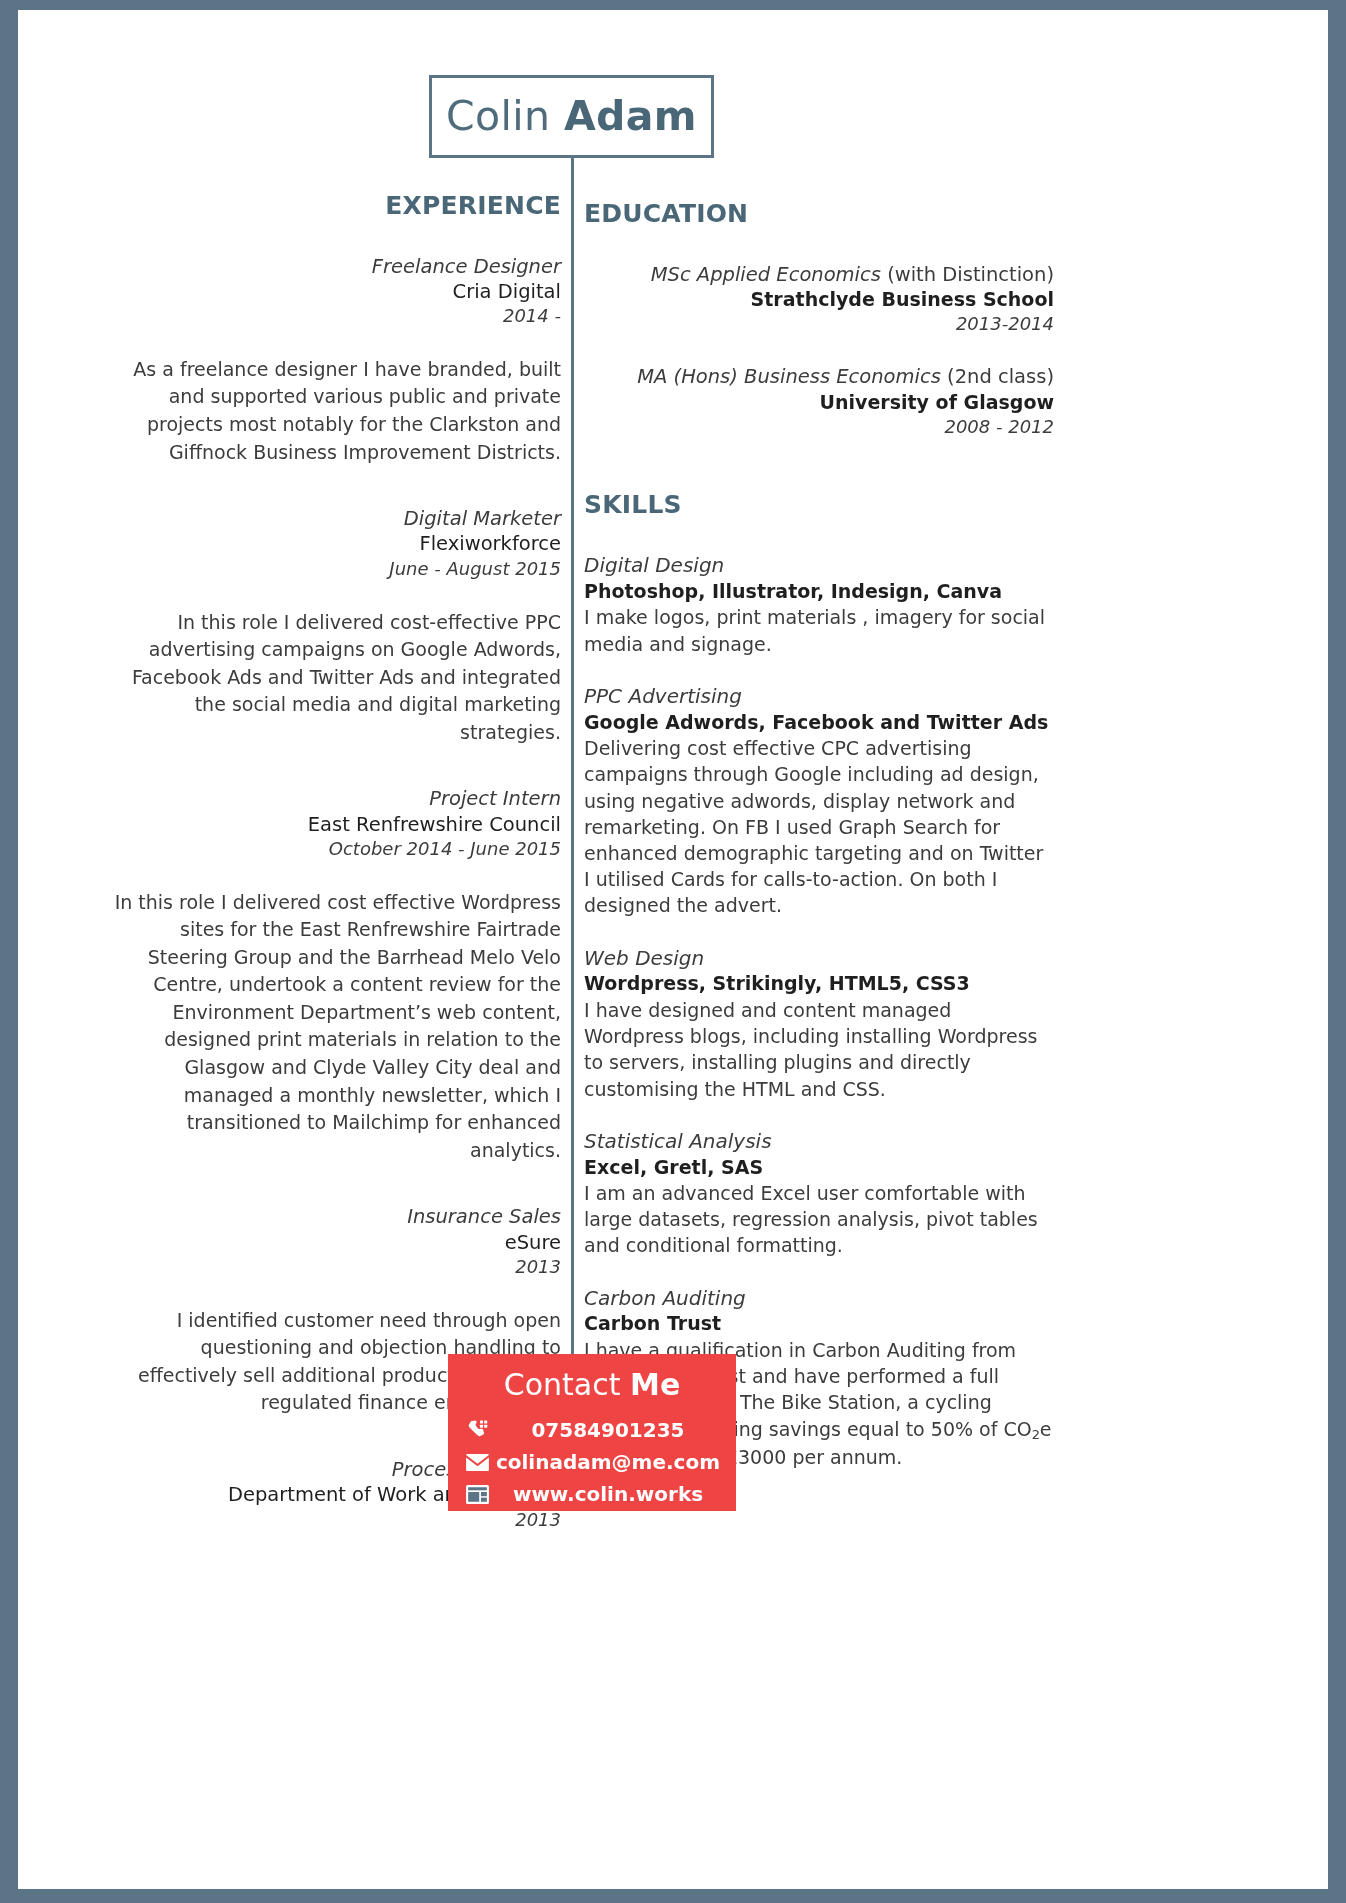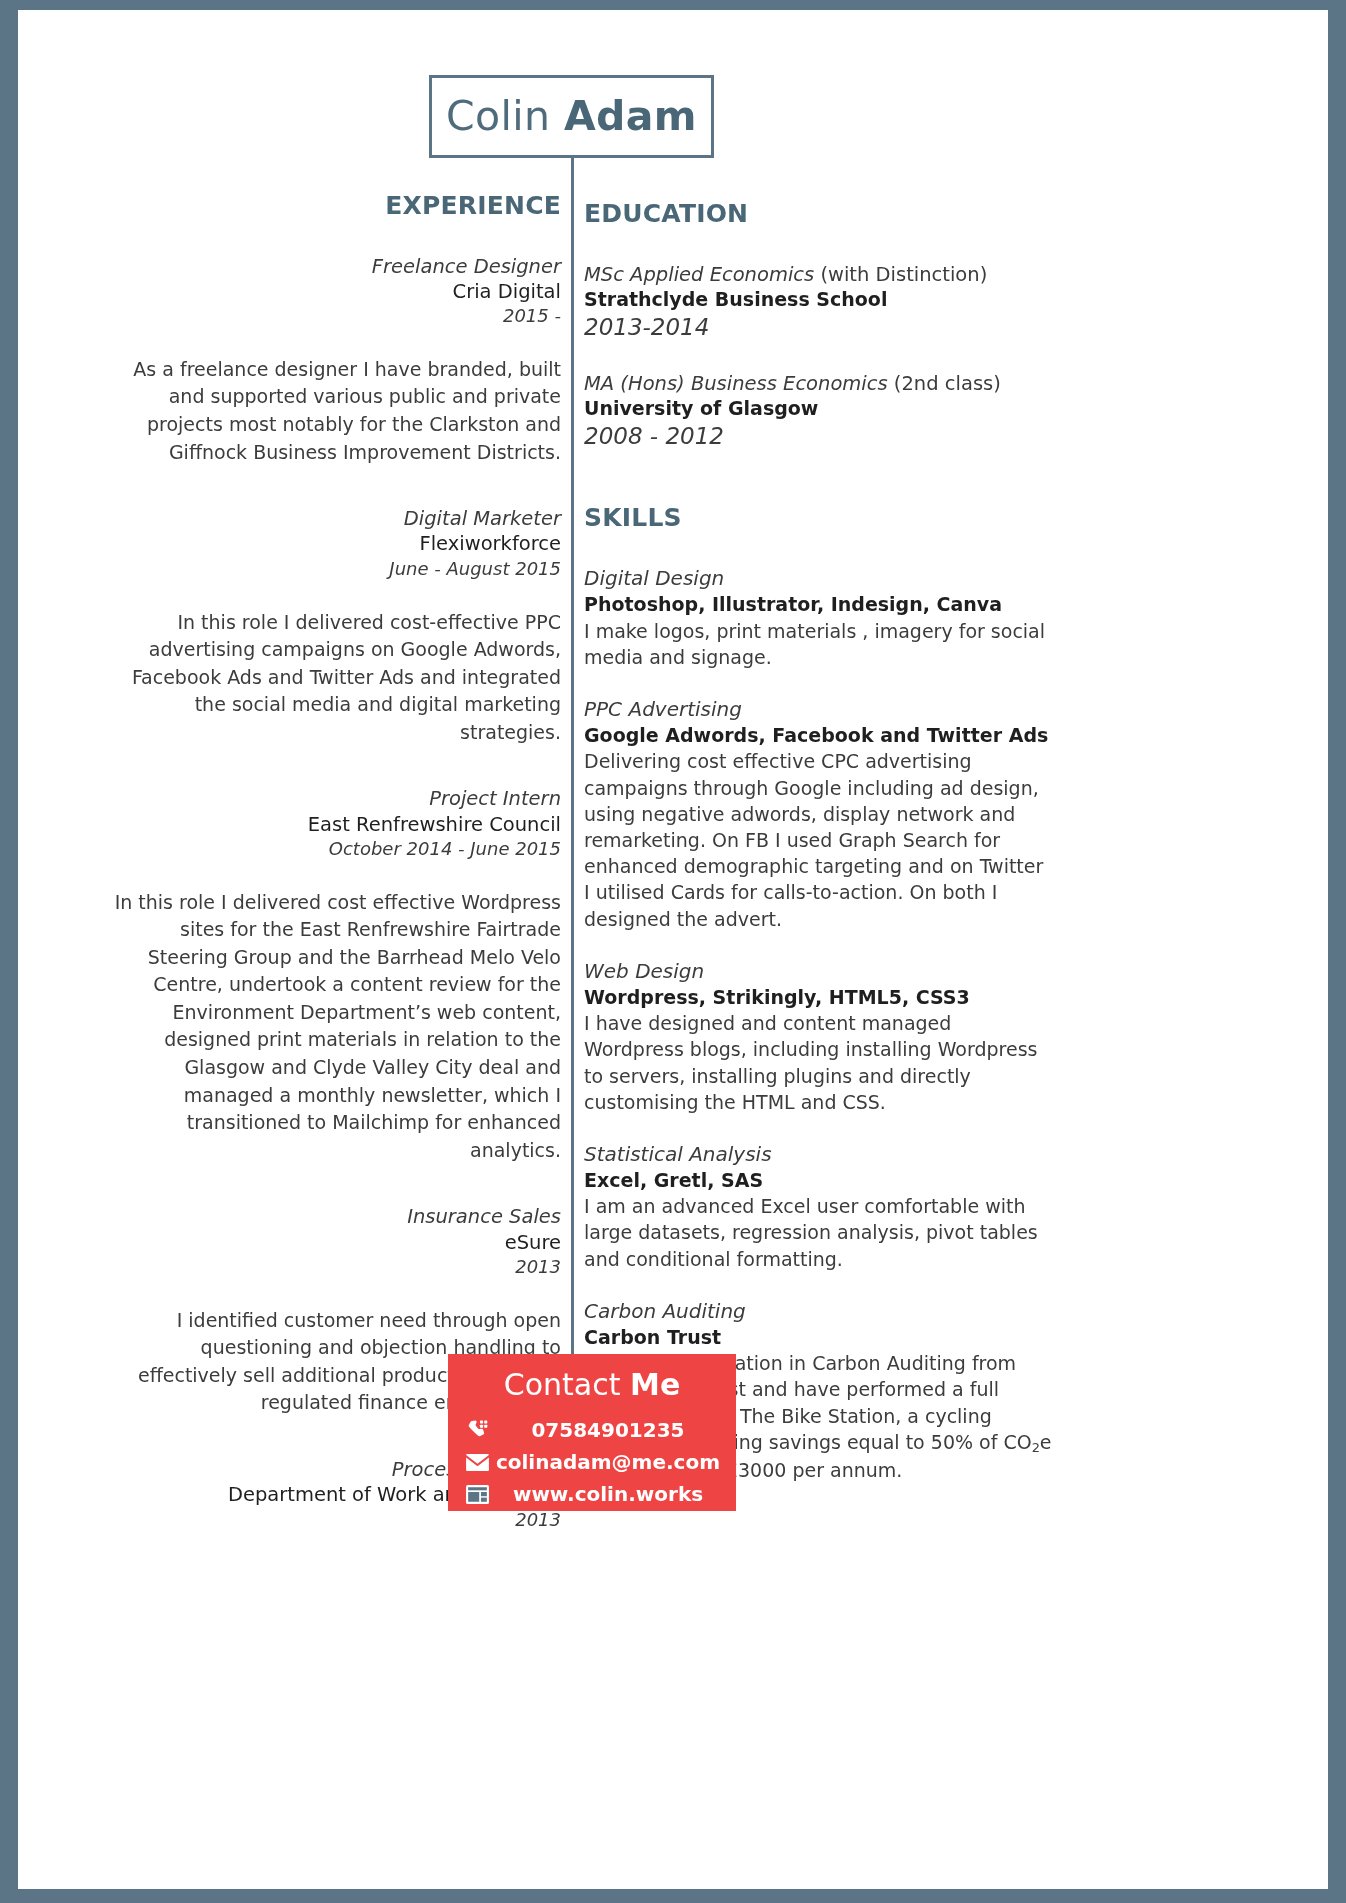--- a/index.html
+++ b/index.html
@@ -118,38 +118,38 @@
   }
   .job-desc {
     font-size: 19px;
     color: #3c3c3c;
     line-height: 1.45;
     margin-top: 26px;
     margin-bottom: 40px;
   }
 
   
-  .edu { margin-bottom: 28px; }
+  .edu { margin-bottom: 28px; text-align: right; }
   .edu-degree {
     font-size: 19.5px;
     font-style: italic;
     color: #3c3c3c;
     line-height: 1.32;
   }
   .edu-degree .qual {
     font-style: normal;
   }
   .edu-school {
     font-size: 19px;
     font-weight: 700;
     color: #1f1f1f;
     line-height: 1.32;
   }
   .edu-date {
-    font-size: 23px;
+    font-size: 18px;
     font-style: italic;
     color: #3c3c3c;
     line-height: 1.32;
   }
 
   
   .skill { margin-bottom: 26px; }
   .skill-name {
     font-size: 20px;
     font-style: italic;
@@ -234,21 +234,21 @@
     </div>
 
     <div class="divider"></div>
 
     <div class="col-left">
       <div class="section-head">EXPERIENCE</div>
 
       <div class="job">
         <div class="job-title">Freelance Designer</div>
         <div class="job-org">Cria Digital</div>
-        <div class="job-date">2015 -</div>
+        <div class="job-date">2014 -</div>
       </div>
       <div class="job-desc">As a freelance designer I have branded, built and supported various public and private projects most notably for the Clarkston and Giffnock Business Improvement Districts.</div>
 
       <div class="job">
         <div class="job-title">Digital Marketer</div>
         <div class="job-org">Flexiworkforce</div>
         <div class="job-date">June - August 2015</div>
       </div>
       <div class="job-desc">In this role I delivered cost-effective PPC advertising campaigns on Google Adwords, Facebook Ads and Twitter Ads and integrated the social media and digital marketing strategies.</div>
 

